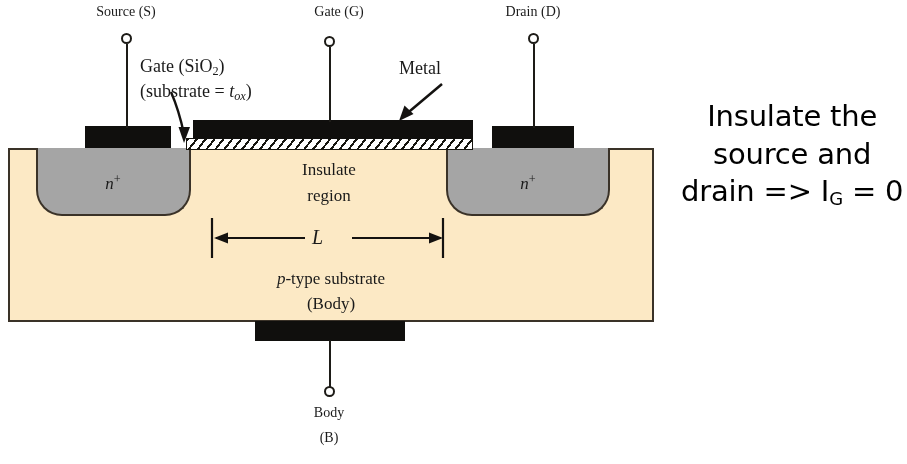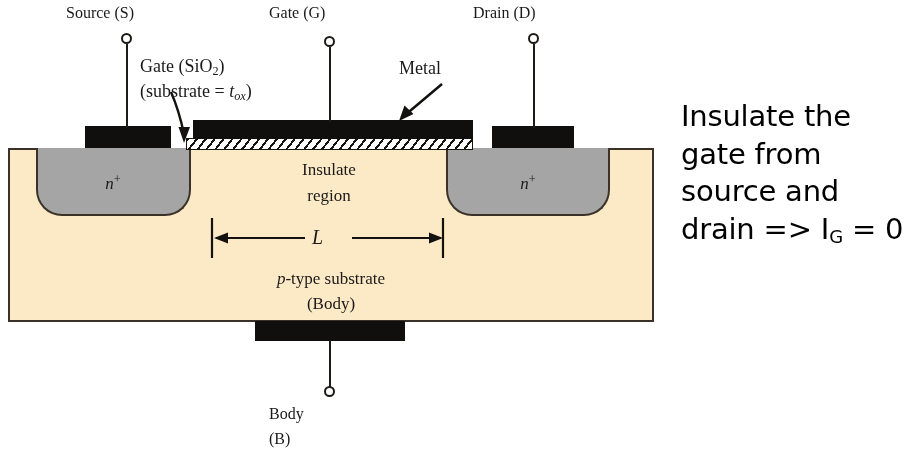--- a/index.html
+++ b/index.html
@@ -18,21 +18,22 @@
 
   
   .lbl {
     position: absolute;
     font-family: "Liberation Serif", serif;
     color: #1a1a1a;
     white-space: nowrap;
     line-height: 1.18;
   }
   .lbl-term {
-    font-size: 16px;
+    font-size: 14px;
+    text-align: center;
   }
   .lbl-note {
     font-size: 18px;
   }
   .lbl-inner {
     font-size: 17px;
     text-align: center;
   }
   .ital { font-style: italic; }
   sub.sb {
@@ -168,21 +169,21 @@
     <line x1="212" y1="218" x2="212" y2="258" stroke="#141210" stroke-width="2.2"></line>
     <line x1="443" y1="218" x2="443" y2="258" stroke="#141210" stroke-width="2.2"></line>
     <line x1="216" y1="238" x2="305" y2="238" stroke="#141210" stroke-width="2.0"></line>
     <path d="M 214 238 L 228 232.5 L 228 243.5 Z" fill="#141210"></path>
     <line x1="352" y1="238" x2="441" y2="238" stroke="#141210" stroke-width="2.0"></line>
     <path d="M 443 238 L 429 232.5 L 429 243.5 Z" fill="#141210"></path>
   </svg>
 
   <div class="lbl lbl-term" style="left:66px; top:4px; width:120px;">Source (S)</div>
 
-  <div class="lbl lbl-term" style="left:269px; top:4px; width:120px;">Gate (G)</div>
+  <div class="lbl lbl-term" style="left:279px; top:4px; width:120px;">Gate (G)</div>
 
   <div class="lbl lbl-term" style="left:473px; top:4px; width:120px;">Drain (D)</div>
 
   <div class="lbl lbl-term" style="left:269px; top:405px; width:120px;">Body</div>
   <div class="lbl lbl-term" style="left:269px; top:430px; width:120px;">(B)</div>
 
   <div class="lbl lbl-note" style="left:140px; top:56px;">
     <span>Gate (SiO</span><sub class="sbn">2</sub><span>)</span>
   </div>
   <div class="lbl lbl-note" style="left:140px; top:81px;">
@@ -202,20 +203,19 @@
     <span class="ital">n</span><sup class="sp">+</sup>
   </div>
 
   <div class="lbl lbl-inner" style="left:231px; top:294px; width:200px;">(Body)</div>
   <div class="lbl lbl-inner" style="left:231px; top:269px; width:200px;">
     <span class="ital">p</span><span>-type substrate</span>
   </div>
 
   <div class="lbl ital" style="left:312px; top:226px; font-size:20px;">L</div>
 
-  <div class="annot" style="left:681px; top:98px;">
+  <div class="annot" style="left:681px; top:98px;text-align:center;">
     <div>Insulate the</div>
-    <div>gate from</div>
     <div>source and</div>
     <div><span>drain =&gt; I</span><sub>G</sub><span> = 0</span></div>
   </div>
 
 </div>
 
 </body></html>

